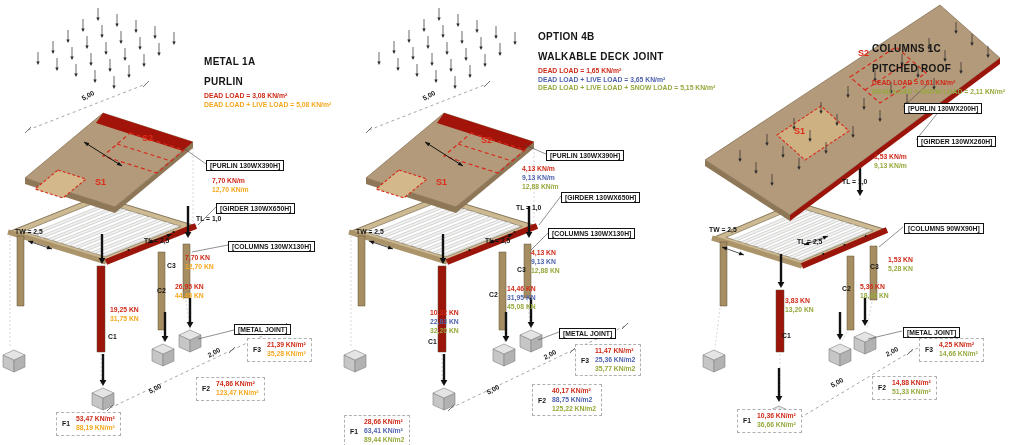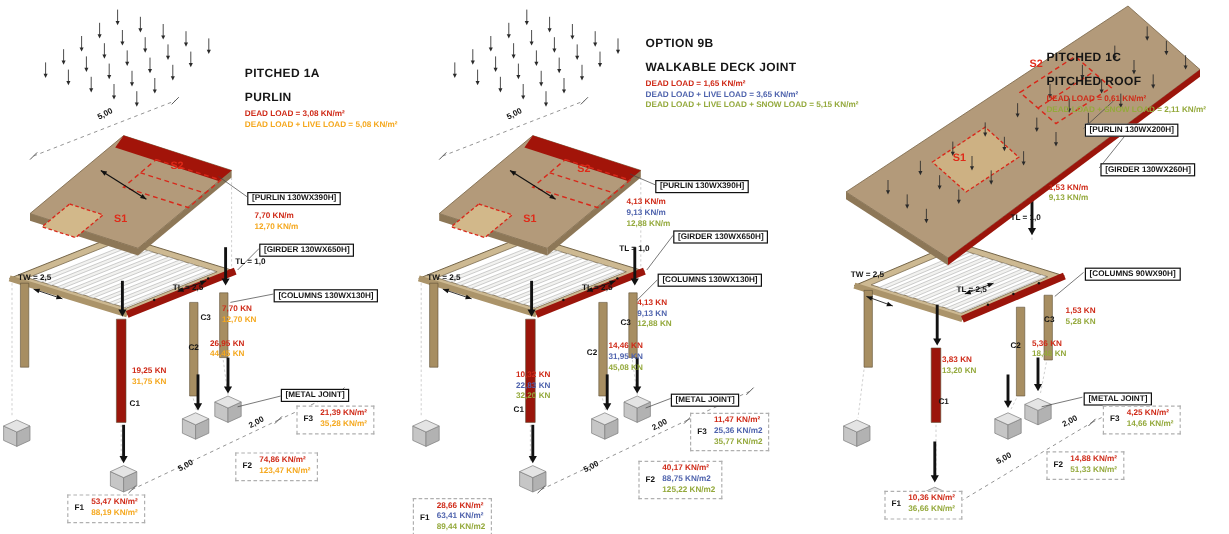--- a/index.html
+++ b/index.html
@@ -149,21 +149,21 @@
       <line x1="232" y1="350" x2="284" y2="326" stroke="#808080" stroke-width="0.7" stroke-dasharray="3,3"></line>
       <line x1="107" y1="411" x2="113" y2="405" stroke="#555" stroke-width="0.8"></line>
       <line x1="229" y1="353" x2="235" y2="347" stroke="#555" stroke-width="0.8"></line>
       <line x1="281" y1="329" x2="287" y2="323" stroke="#555" stroke-width="0.8"></line>
       <line x1="206" y1="164" x2="182" y2="147" stroke="#444" stroke-width="0.6"></line>
       <line x1="216" y1="207" x2="198" y2="225" stroke="#444" stroke-width="0.6"></line>
       <line x1="228" y1="245" x2="192" y2="252" stroke="#444" stroke-width="0.6"></line>
       <line x1="234" y1="330" x2="198" y2="339" stroke="#444" stroke-width="0.6"></line>
     </svg>
   <div class="hdr" style="left:204px;top:57px">
-    <div class="hdr-title">PITCHED 1A</div>
+    <div class="hdr-title">METAL 1A</div>
     <div class="hdr-sub">PURLIN</div>
     <div class="hdr-loads">
       <div class="hdr-load" style="color: rgb(207, 42, 24);">DEAD LOAD = 3,08 KN/m²</div>
       <div class="hdr-load" style="color: rgb(245, 168, 30);">DEAD LOAD + LIVE LOAD = 5,08 KN/m²</div>
       <div class="hdr-load"></div>
     </div>
   </div>
   <div class="dim" style="left:82px;top:95px">5,00</div>
   <div class="mbox" style="left:206px;top:160px">[PURLIN 130WX390H]</div>
   <div class="vstack" style="left:212px;top:177px">
@@ -347,21 +347,21 @@
       <line x1="232" y1="350" x2="284" y2="326" stroke="#808080" stroke-width="0.7" stroke-dasharray="3,3"></line>
       <line x1="107" y1="411" x2="113" y2="405" stroke="#555" stroke-width="0.8"></line>
       <line x1="229" y1="353" x2="235" y2="347" stroke="#555" stroke-width="0.8"></line>
       <line x1="281" y1="329" x2="287" y2="323" stroke="#555" stroke-width="0.8"></line>
       <line x1="205" y1="154" x2="184" y2="145" stroke="#444" stroke-width="0.6"></line>
       <line x1="220" y1="196" x2="198" y2="225" stroke="#444" stroke-width="0.6"></line>
       <line x1="207" y1="233" x2="190" y2="250" stroke="#444" stroke-width="0.6"></line>
       <line x1="218" y1="332" x2="197" y2="340" stroke="#444" stroke-width="0.6"></line>
     </svg>
   <div class="hdr" style="left:197px;top:32px">
-    <div class="hdr-title">OPTION 9B</div>
+    <div class="hdr-title">OPTION 4B</div>
     <div class="hdr-sub">WALKABLE DECK JOINT</div>
     <div class="hdr-loads">
       <div class="hdr-load" style="color: rgb(207, 42, 24);">DEAD LOAD = 1,65 KN/m²</div>
       <div class="hdr-load" style="color: rgb(79, 99, 173);">DEAD LOAD + LIVE LOAD = 3,65 KN/m²</div>
       <div class="hdr-load" style="color: rgb(148, 169, 60);">DEAD LOAD + LIVE LOAD + SNOW LOAD = 5,15 KN/m²</div>
     </div>
   </div>
   <div class="dim" style="left:82px;top:95px">5,00</div>
   <div class="mbox" style="left:205px;top:150px">[PURLIN 130WX390H]</div>
   <div class="vstack" style="left:181px;top:165px">
@@ -542,21 +542,21 @@
       <line x1="228" y1="352" x2="272" y2="330" stroke="#808080" stroke-width="0.7" stroke-dasharray="3,3"></line>
       <line x1="105" y1="427" x2="111" y2="421" stroke="#555" stroke-width="0.8"></line>
       <line x1="225" y1="355" x2="231" y2="349" stroke="#555" stroke-width="0.8"></line>
       <line x1="269" y1="333" x2="275" y2="327" stroke="#555" stroke-width="0.8"></line>
       <line x1="221" y1="107" x2="246" y2="84" stroke="#444" stroke-width="0.6"></line>
       <line x1="234" y1="140" x2="258" y2="110" stroke="#444" stroke-width="0.6"></line>
       <line x1="221" y1="227" x2="197" y2="247" stroke="#444" stroke-width="0.6"></line>
       <line x1="220" y1="331" x2="186" y2="339" stroke="#444" stroke-width="0.6"></line>
     </svg>
   <div class="hdr" style="left:190px;top:44px">
-    <div class="hdr-title">PITCHED 1C</div>
+    <div class="hdr-title">COLUMNS 1C</div>
     <div class="hdr-sub">PITCHED ROOF</div>
     <div class="hdr-loads">
       <div class="hdr-load" style="color: rgb(207, 42, 24);">DEAD LOAD = 0,61 KN/m²</div>
       <div class="hdr-load" style="color: rgb(148, 169, 60);">DEAD LOAD + SNOW LOAD = 2,11 KN/m²</div>
     </div>
   </div>
   <div class="mbox" style="left:222px;top:103px">[PURLIN 130WX200H]</div>
   <div class="mbox" style="left:235px;top:136px">[GIRDER 130WX260H]</div>
   <div class="vstack" style="left:192px;top:153px">
     <div class="v" style="color: rgb(207, 42, 24);">1,53 KN/m</div>

